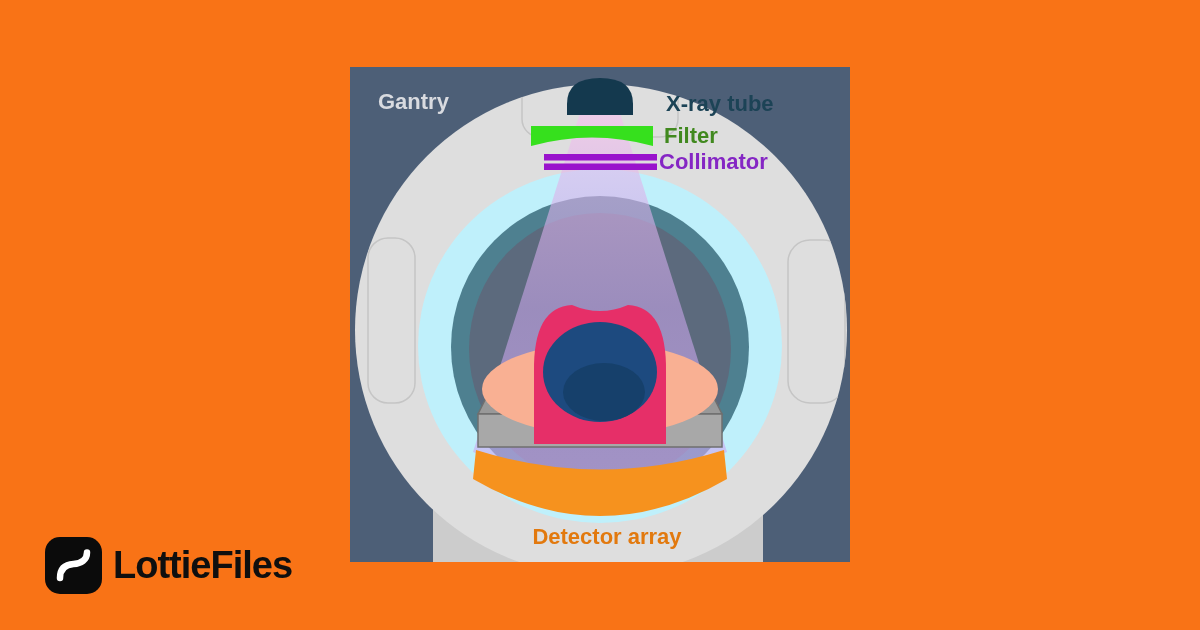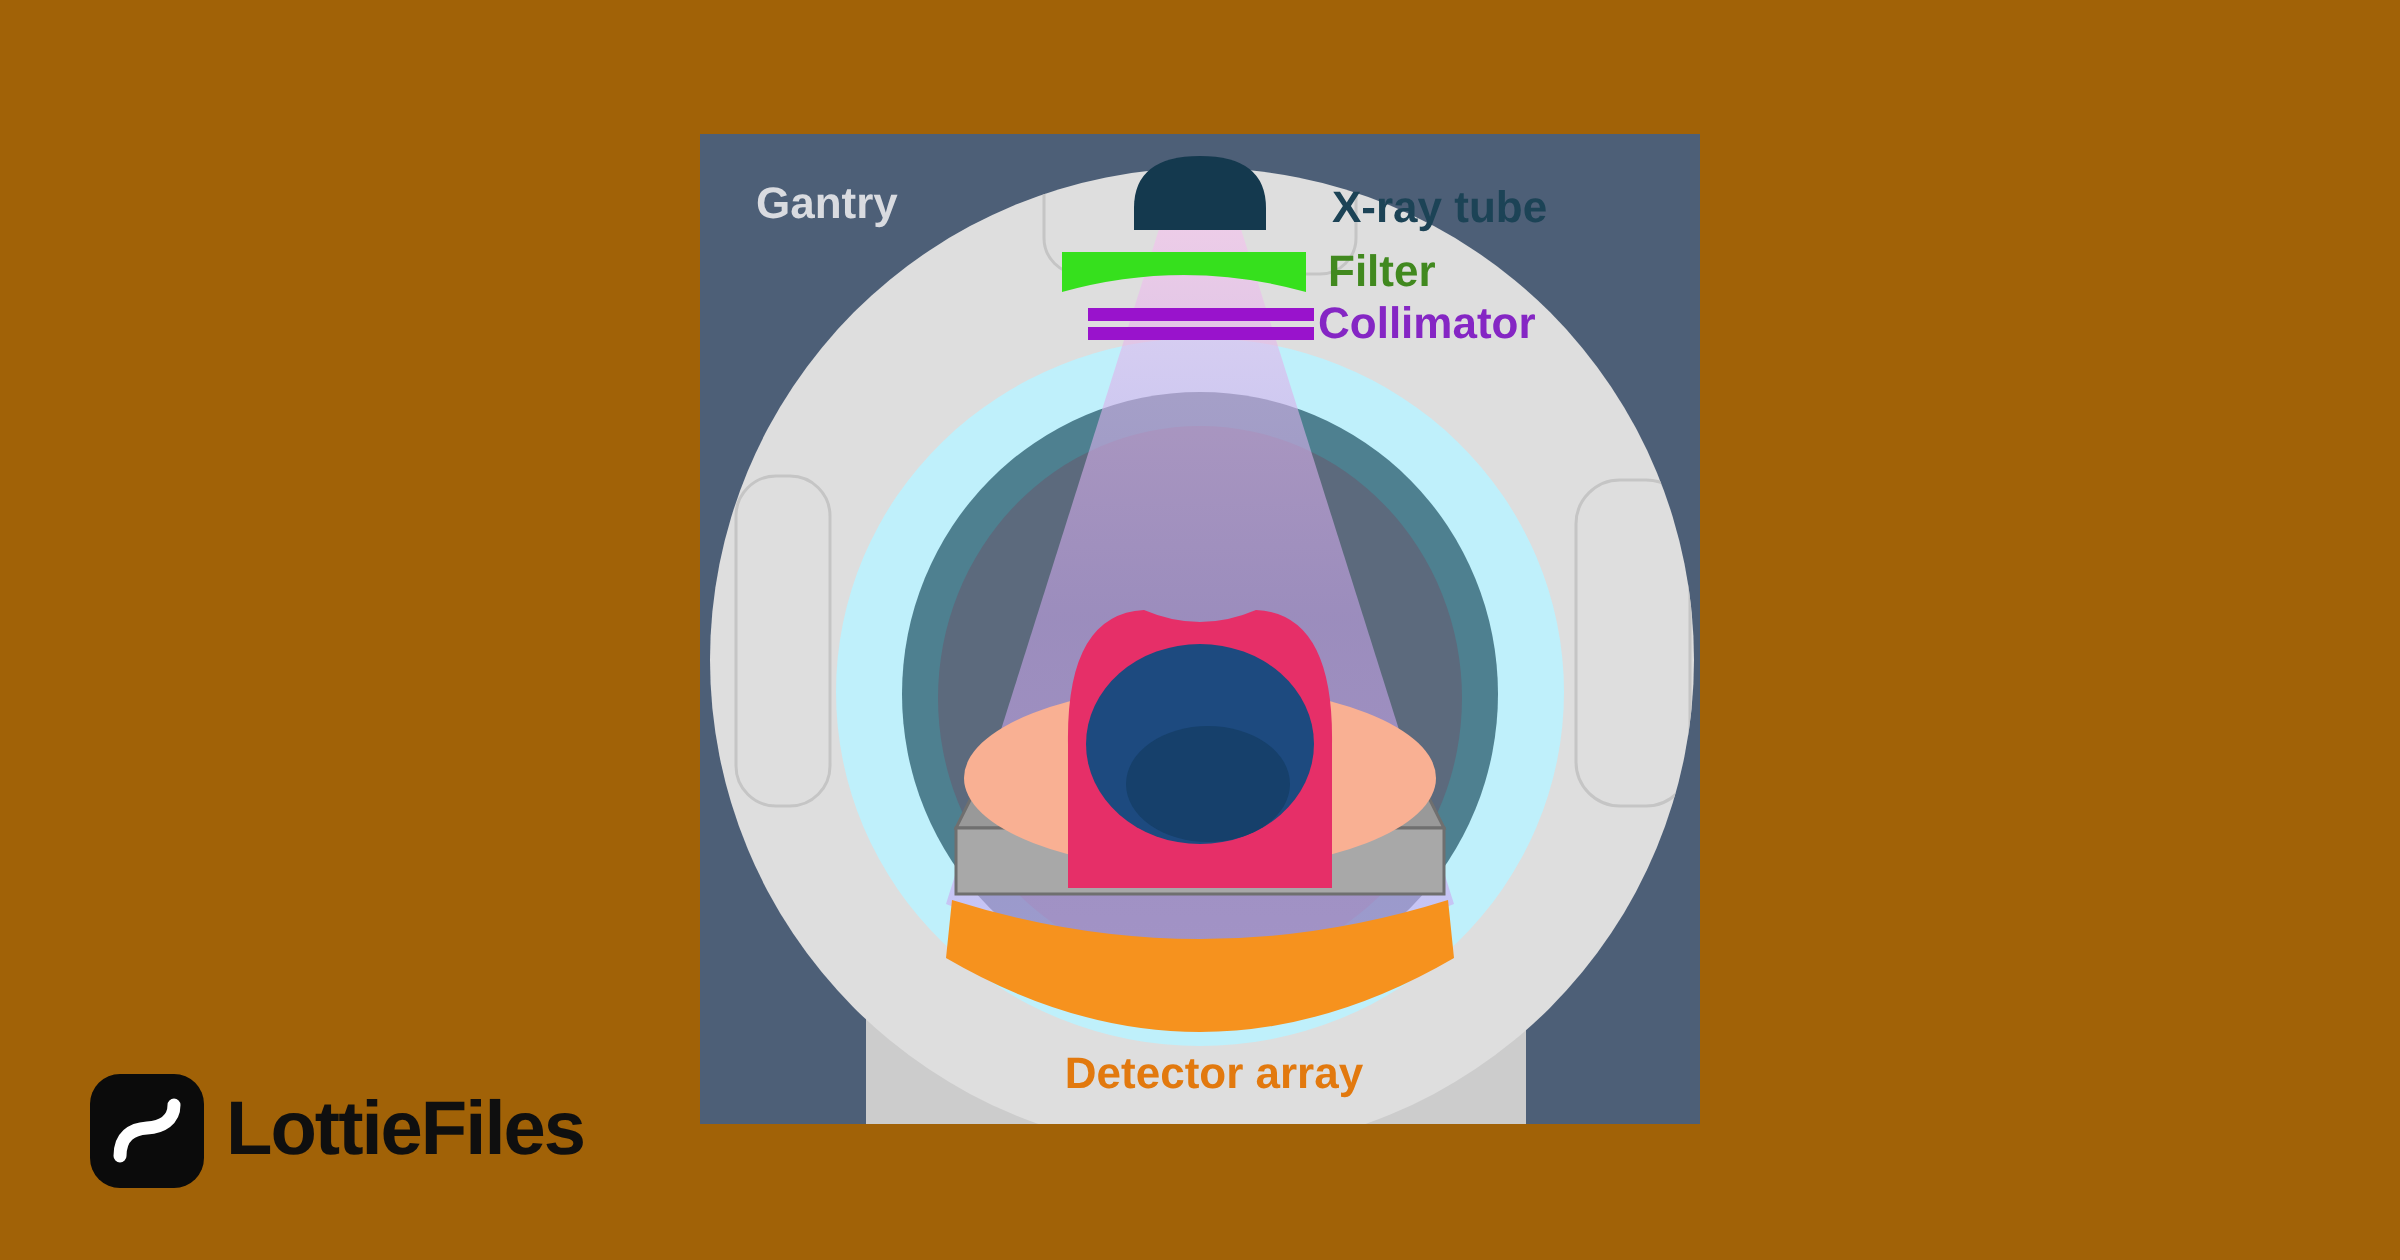--- a/index.html
+++ b/index.html
@@ -1,19 +1,19 @@
 <!DOCTYPE html>
 <html><head>
 <meta charset="utf-8">
 <style>
   html,body{margin:0;padding:0;background:#ffffff;}
   .canvas{
     position:relative;
     width:1200px;height:630px;
-    background:#a16207;
+    background:#f97316;
     overflow:hidden;
     font-family:"Liberation Sans", sans-serif;
   }
   .illustration-svg{position:absolute;left:0;top:0;}
   .svg-label{font-family:"Liberation Sans", sans-serif;font-weight:bold;font-size:22px;}
   .logo{position:absolute;left:45px;top:537px;display:flex;align-items:center;gap:11px;}
   .logo-text{
     font-family:"Liberation Sans", sans-serif;
     font-weight:bold;font-size:38px;letter-spacing:-1px;color:#0f0f0f;
     line-height:57px;

